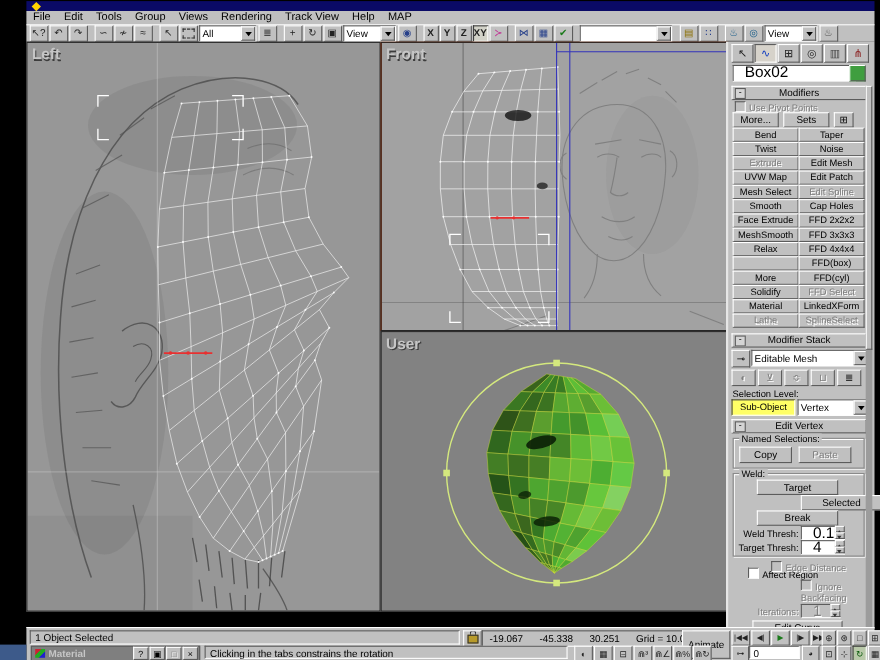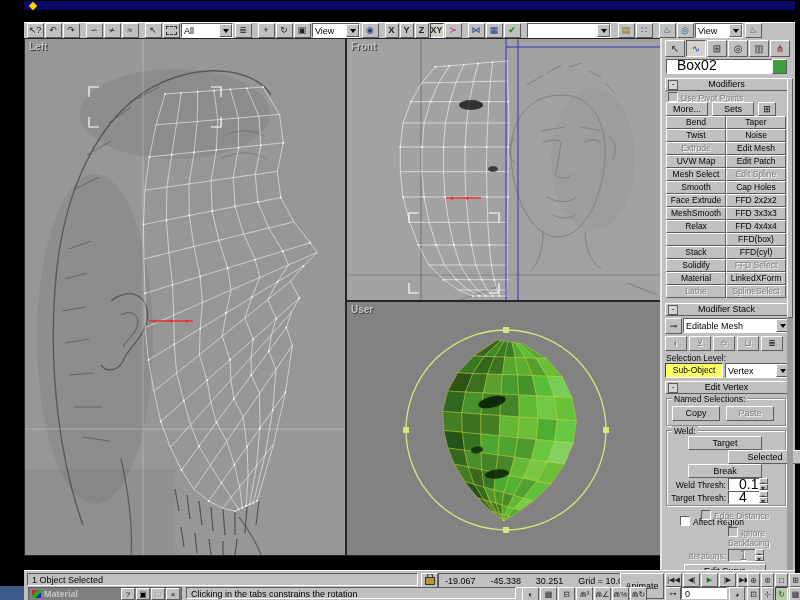--- a/index.html
+++ b/index.html
@@ -28,21 +28,21 @@
       display:flex;align-items:center;font-size:9px;}
   .ddv{flex:1;padding-left:2px;overflow:hidden;white-space:nowrap;}
   .dda{width:11px;align-self:stretch;border:1px solid;border-color:#fff #5c5c5c #5c5c5c #fff;background:#c0c0c0;
        display:flex;align-items:center;justify-content:center;}
   .dda::after{content:"";border:3px solid transparent;border-top:4px solid #000;margin-top:4px;}
   .regglyph{width:9px;height:7px;border:1px dashed #333;}
   
   #viewwrap{left:24px;top:38px;width:636px;height:518px;background:#3a3a3a;}
   .vp{position:absolute;border:1px solid #262626;overflow:hidden;}
   .vp svg{position:absolute;left:0;top:0;}
-  .vplabel{position:absolute;left:4px;top:2px;font-size:10px;font-weight:bold;color:#c6c6c6;text-shadow:1px 1px 0 #3c3c3c;z-index:5;}
+  .vplabel{position:absolute;left:4px;top:2px;font-size:14px;font-weight:bold;color:#c6c6c6;text-shadow:1px 1px 0 #3c3c3c;z-index:5;}
   
   #panel{left:660px;top:38px;width:135px;height:534px;background:#c0c0c0;border-left:2px solid #e6e6e6;box-sizing:border-box;}
   #tabs{position:absolute;left:3px;top:2px;display:flex;}
   .tab{width:18px;height:15px;margin-right:1px;border:1px solid;border-color:#fff #5c5c5c #5c5c5c #fff;background:#c0c0c0;
        display:flex;align-items:center;justify-content:center;font-size:10px;}
   .tab.active{border-color:#5c5c5c #fff #fff #5c5c5c;background:#d6d2ca;}
   .rollhdr{position:absolute;left:3px;width:121px;height:11px;border:1px solid;border-color:#fff #5c5c5c #5c5c5c #fff;
            background:#c0c0c0;font-size:9px;text-align:center;line-height:11px;}
   .rollhdr .minus{position:absolute;left:2px;top:1px;width:8px;height:8px;border:1px solid #5c5c5c;background:#d4d4d4;
                   line-height:6px;font-size:8px;text-align:center;}
@@ -89,20 +89,31 @@
 </style>
 </head>
 <body>
 
 <div id="app">
 
   <div class="abs" id="titlebar">
     <span class="app-icon"></span>
   </div>
 
+  <div class="abs" id="menubar">
+      <span class="mi">File</span>
+      <span class="mi">Edit</span>
+      <span class="mi">Tools</span>
+      <span class="mi">Group</span>
+      <span class="mi">Views</span>
+      <span class="mi">Rendering</span>
+      <span class="mi">Track View</span>
+      <span class="mi">Help</span>
+      <span class="mi">MAP</span>
+    </div>
 
   <div class="abs" id="toolbar">
       <div class="tbtn">↖?</div>
       <div class="tbtn">↶</div>
       <div class="tbtn">↷</div>
       <span class="tgap"></span>
       <div class="tbtn">∽</div>
       <div class="tbtn">≁</div>
       <div class="tbtn">≈</div>
       <span class="tgap"></span>
@@ -464,21 +475,21 @@
         <div class="mbtn" style="left: 4px; top: 65px;">Smooth</div>
         <div class="mbtn" style="left: 64px; top: 65px;">Cap Holes</div>
         <div class="mbtn" style="left: 4px; top: 78px;">Face Extrude</div>
         <div class="mbtn" style="left: 64px; top: 78px;">FFD 2x2x2</div>
         <div class="mbtn" style="left: 4px; top: 91px;">MeshSmooth</div>
         <div class="mbtn" style="left: 64px; top: 91px;">FFD 3x3x3</div>
         <div class="mbtn" style="left: 4px; top: 104px;">Relax</div>
         <div class="mbtn" style="left: 64px; top: 104px;">FFD 4x4x4</div>
         <div class="mbtn" style="left: 4px; top: 117px;"></div>
         <div class="mbtn" style="left: 64px; top: 117px;">FFD(box)</div>
-        <div class="mbtn" style="left: 4px; top: 130px;">Stack</div>
+        <div class="mbtn" style="left: 4px; top: 130px;">More</div>
         <div class="mbtn" style="left: 64px; top: 130px;">FFD(cyl)</div>
         <div class="mbtn" style="left: 4px; top: 143px;">Solidify</div>
         <div class="mbtn dis" style="left: 64px; top: 143px;">FFD Select</div>
         <div class="mbtn" style="left: 4px; top: 156px;">Material</div>
         <div class="mbtn" style="left: 64px; top: 156px;">LinkedXForm</div>
         <div class="mbtn dis" style="left: 4px; top: 169px;">Lathe</div>
         <div class="mbtn dis" style="left: 64px; top: 169px;">SplineSelect</div>
       </div>
 
     <div class="rollhdr" style="top:265px;">

